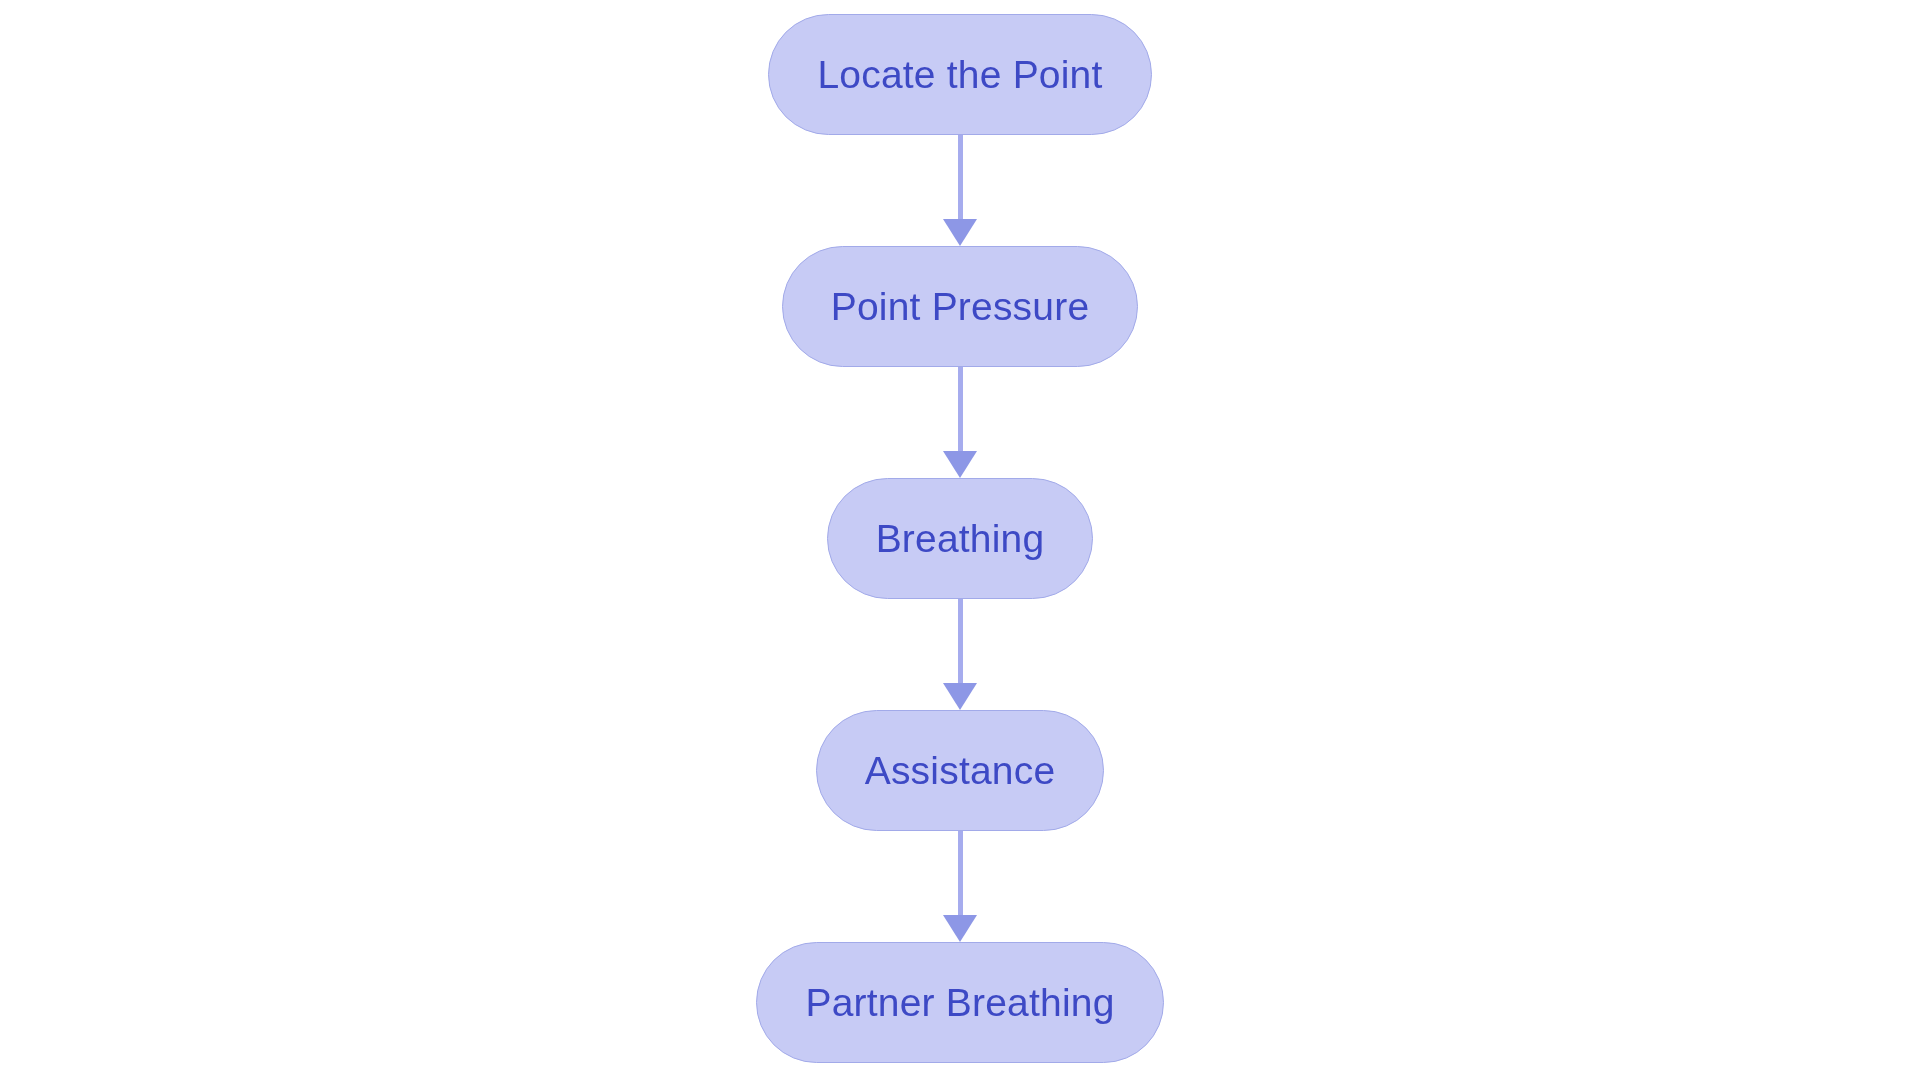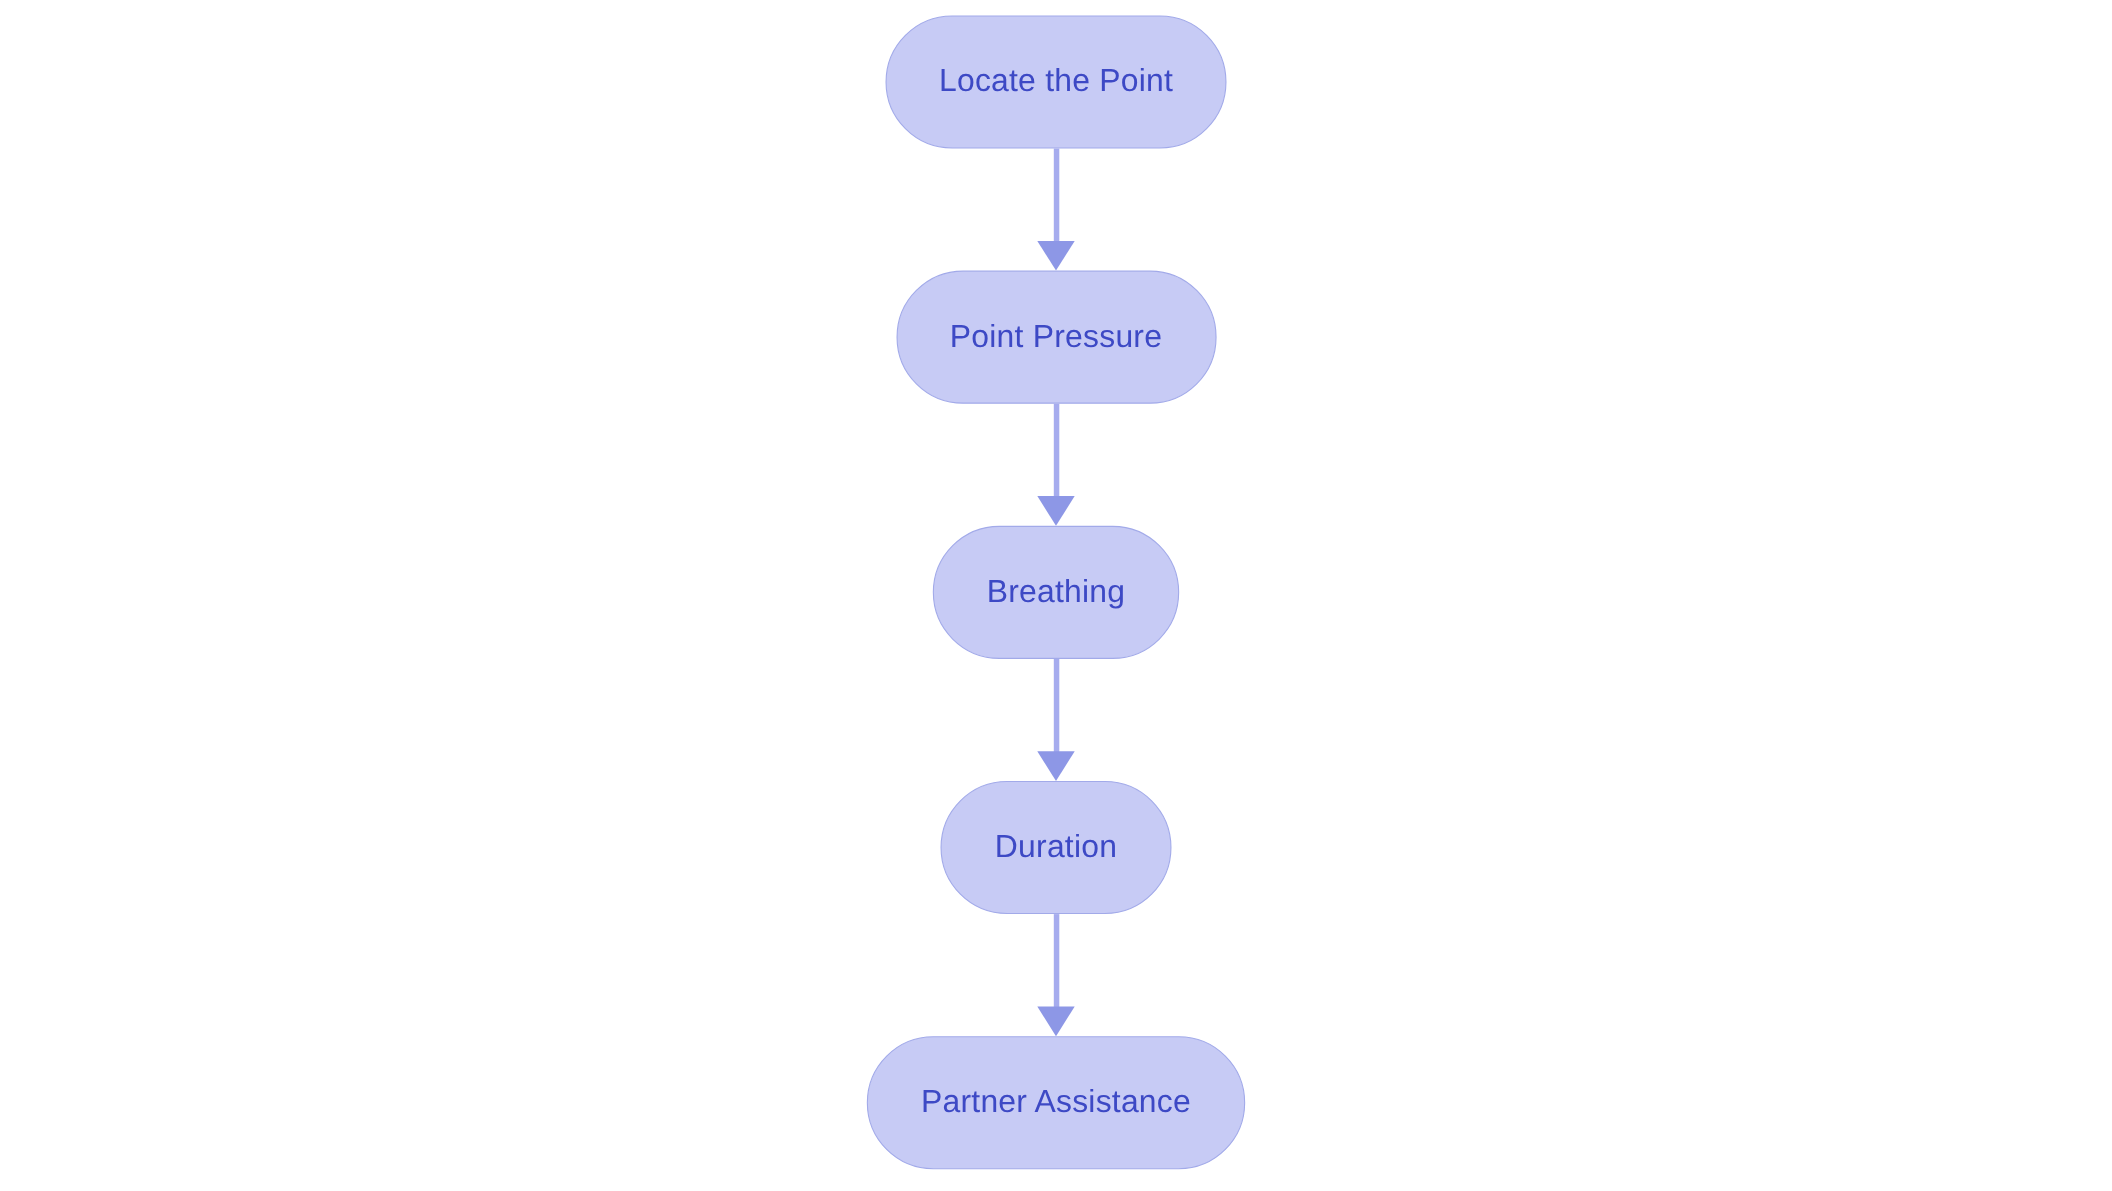--- a/index.html
+++ b/index.html
@@ -31,21 +31,21 @@
     min-height: 121px;
     padding: 0 48px;
     border-radius: 60.5px;
     background: var(--node-fill);
     border: 1.5px solid var(--node-border);
     display: flex;
     align-items: center;
     justify-content: center;
   }
   .node-label {
-    font-size: 29px;
+    font-size: 39px;
     letter-spacing: 0.2px;
     color: var(--node-text);
     white-space: nowrap;
   }
   .connector {
     height: 111px;
     display: flex;
     flex-direction: column;
     align-items: center;
   }
@@ -89,25 +89,25 @@
   <div class="node">
     <span class="node-label">Breathing</span>
   </div>
 
   <div class="connector">
     <div class="line"></div>
     <div class="head"></div>
   </div>
 
   <div class="node">
-    <span class="node-label">Duration</span>
+    <span class="node-label">Assistance</span>
   </div>
 
   <div class="connector">
     <div class="line"></div>
     <div class="head"></div>
   </div>
 
   <div class="node">
-    <span class="node-label">Partner Assistance</span>
+    <span class="node-label">Partner Breathing</span>
   </div>
 
 </div>
 
 </body></html>

